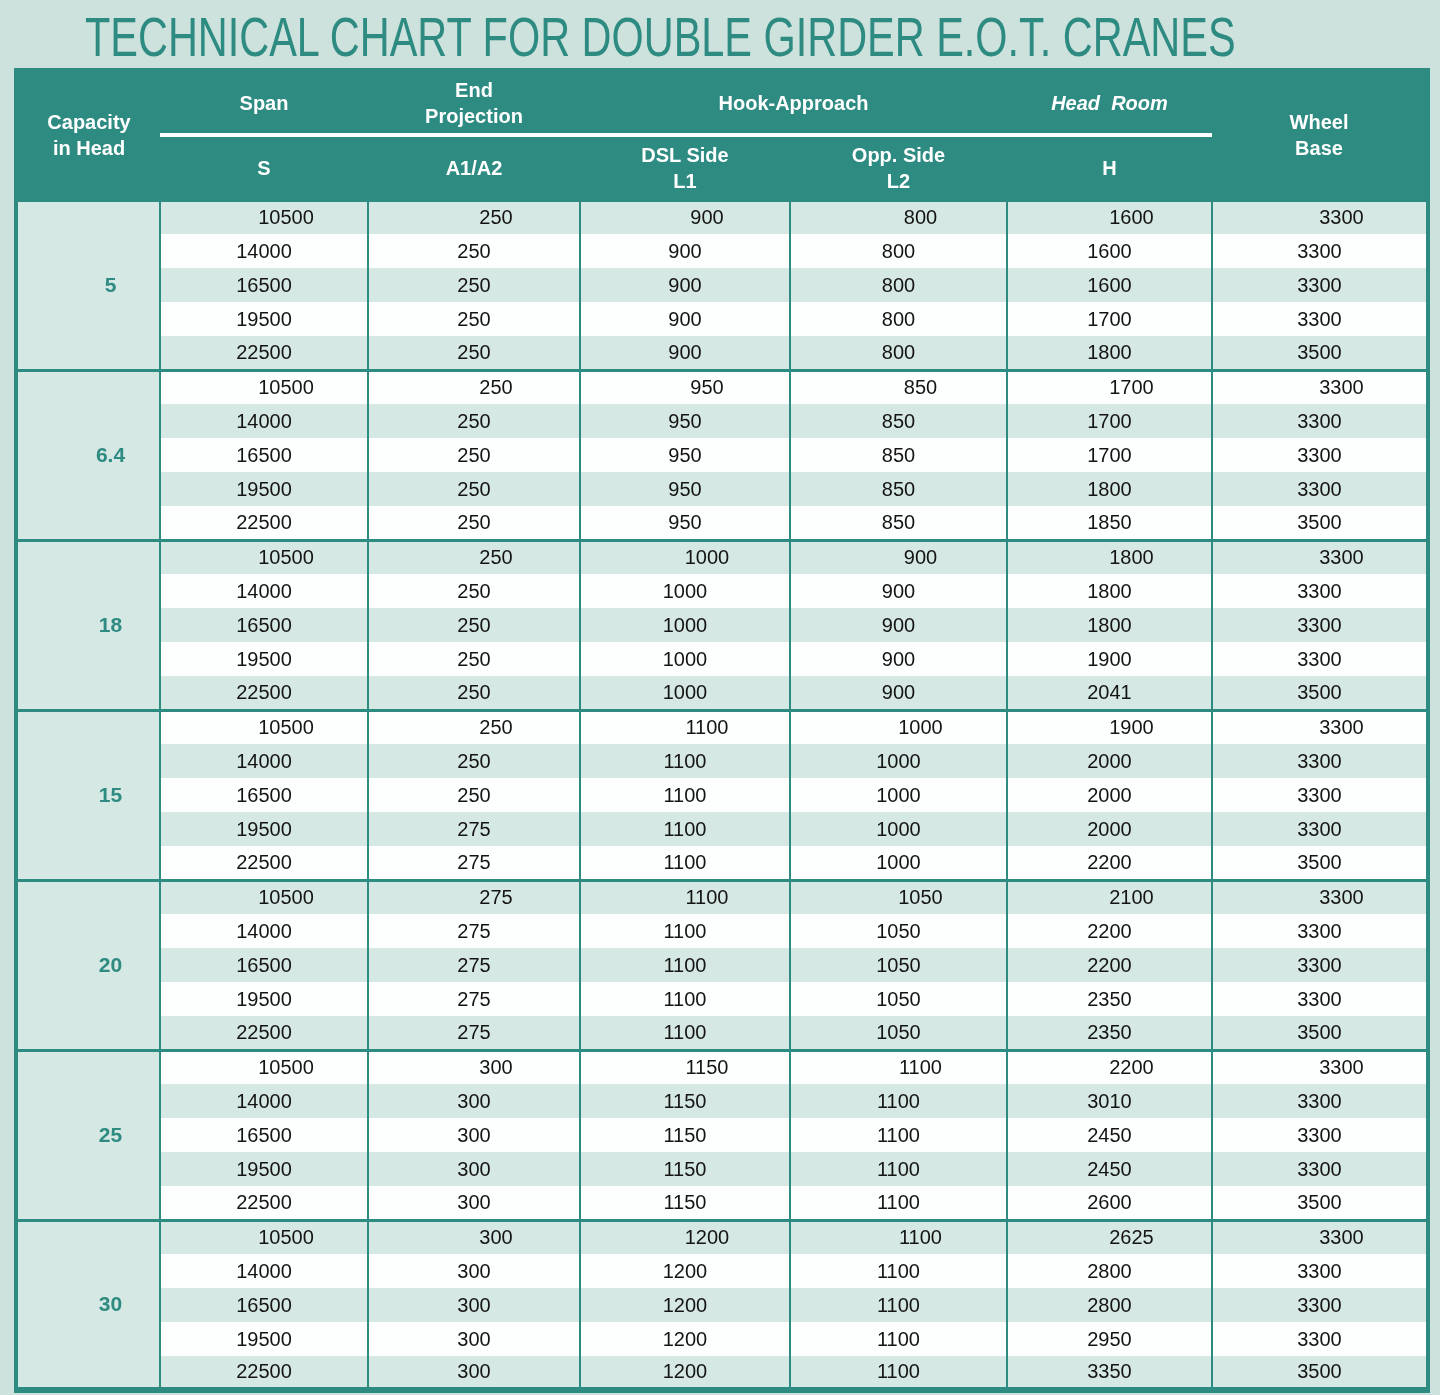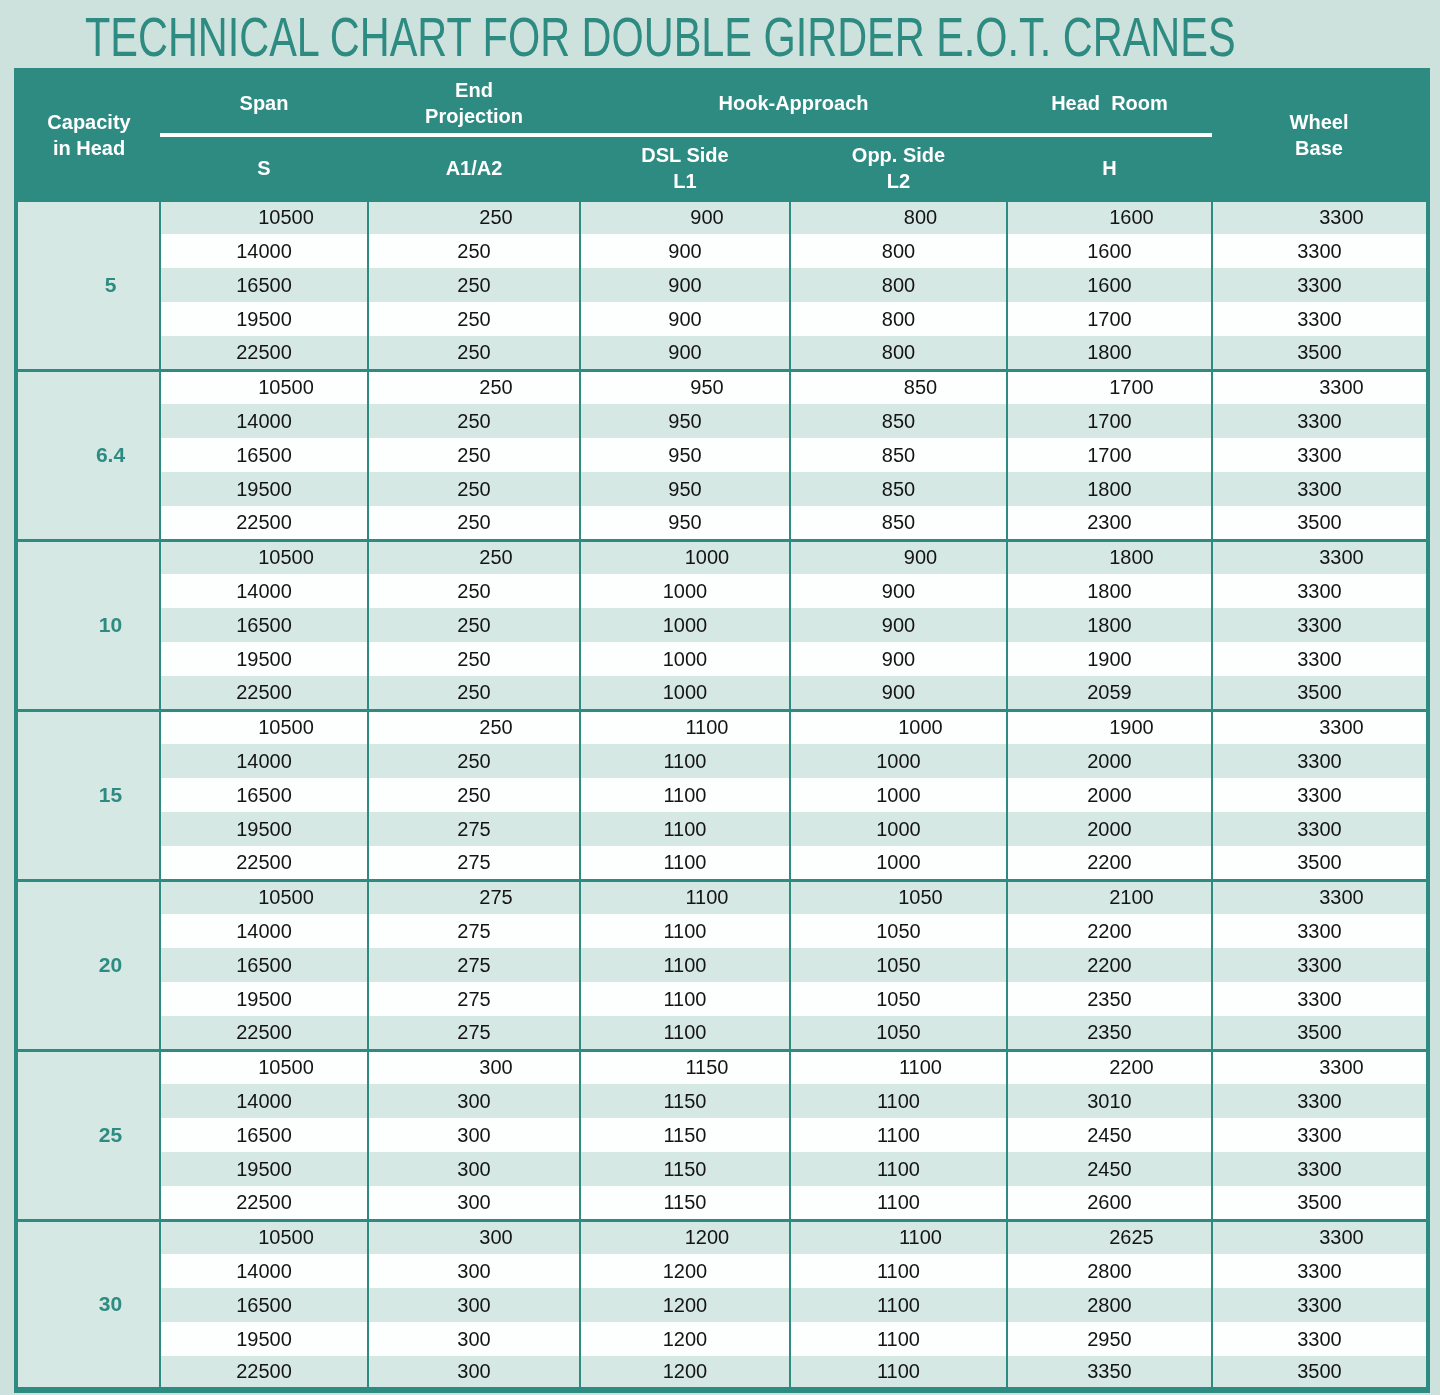--- a/index.html
+++ b/index.html
@@ -67,21 +67,21 @@
   }
   tbody tr.tint td { background: var(--row-tint); }
   tbody tr.white td { background: var(--row-white); }
   tbody tr.group-start td { border-top: 3px solid var(--teal); padding-left: 44px; }
   tbody td.capacity-cell {
     background: var(--row-tint) !important;
     color: var(--teal);
     font-weight: bold;
     font-size: 21px;
   }
-  .pre { white-space: pre; }
+  .pre { white-space: pre; font-style: italic; }
 </style>
 </head>
 <body>
 
 <div class="page">
   <div class="title">TECHNICAL CHART FOR DOUBLE GIRDER E.O.T. CRANES</div>
 
   <table class="spec">
     <colgroup>
       <col style="width:144px">
@@ -209,25 +209,25 @@
           <td>950</td>
           <td>850</td>
           <td>1800</td>
           <td>3300</td>
         </tr>
         <tr class="white">
           <td>22500</td>
           <td>250</td>
           <td>950</td>
           <td>850</td>
-          <td>2300</td>
+          <td>1850</td>
           <td>3500</td>
         </tr>
         <tr class="tint group-start">
-          <td rowspan="5" class="capacity-cell">10</td>
+          <td rowspan="5" class="capacity-cell">18</td>
           <td>10500</td>
           <td>250</td>
           <td>1000</td>
           <td>900</td>
           <td>1800</td>
           <td>3300</td>
         </tr>
         <tr class="white">
           <td>14000</td>
           <td>250</td>
@@ -250,21 +250,21 @@
           <td>1000</td>
           <td>900</td>
           <td>1900</td>
           <td>3300</td>
         </tr>
         <tr class="tint">
           <td>22500</td>
           <td>250</td>
           <td>1000</td>
           <td>900</td>
-          <td>2059</td>
+          <td>2041</td>
           <td>3500</td>
         </tr>
         <tr class="white group-start">
           <td rowspan="5" class="capacity-cell">15</td>
           <td>10500</td>
           <td>250</td>
           <td>1100</td>
           <td>1000</td>
           <td>1900</td>
           <td>3300</td>

